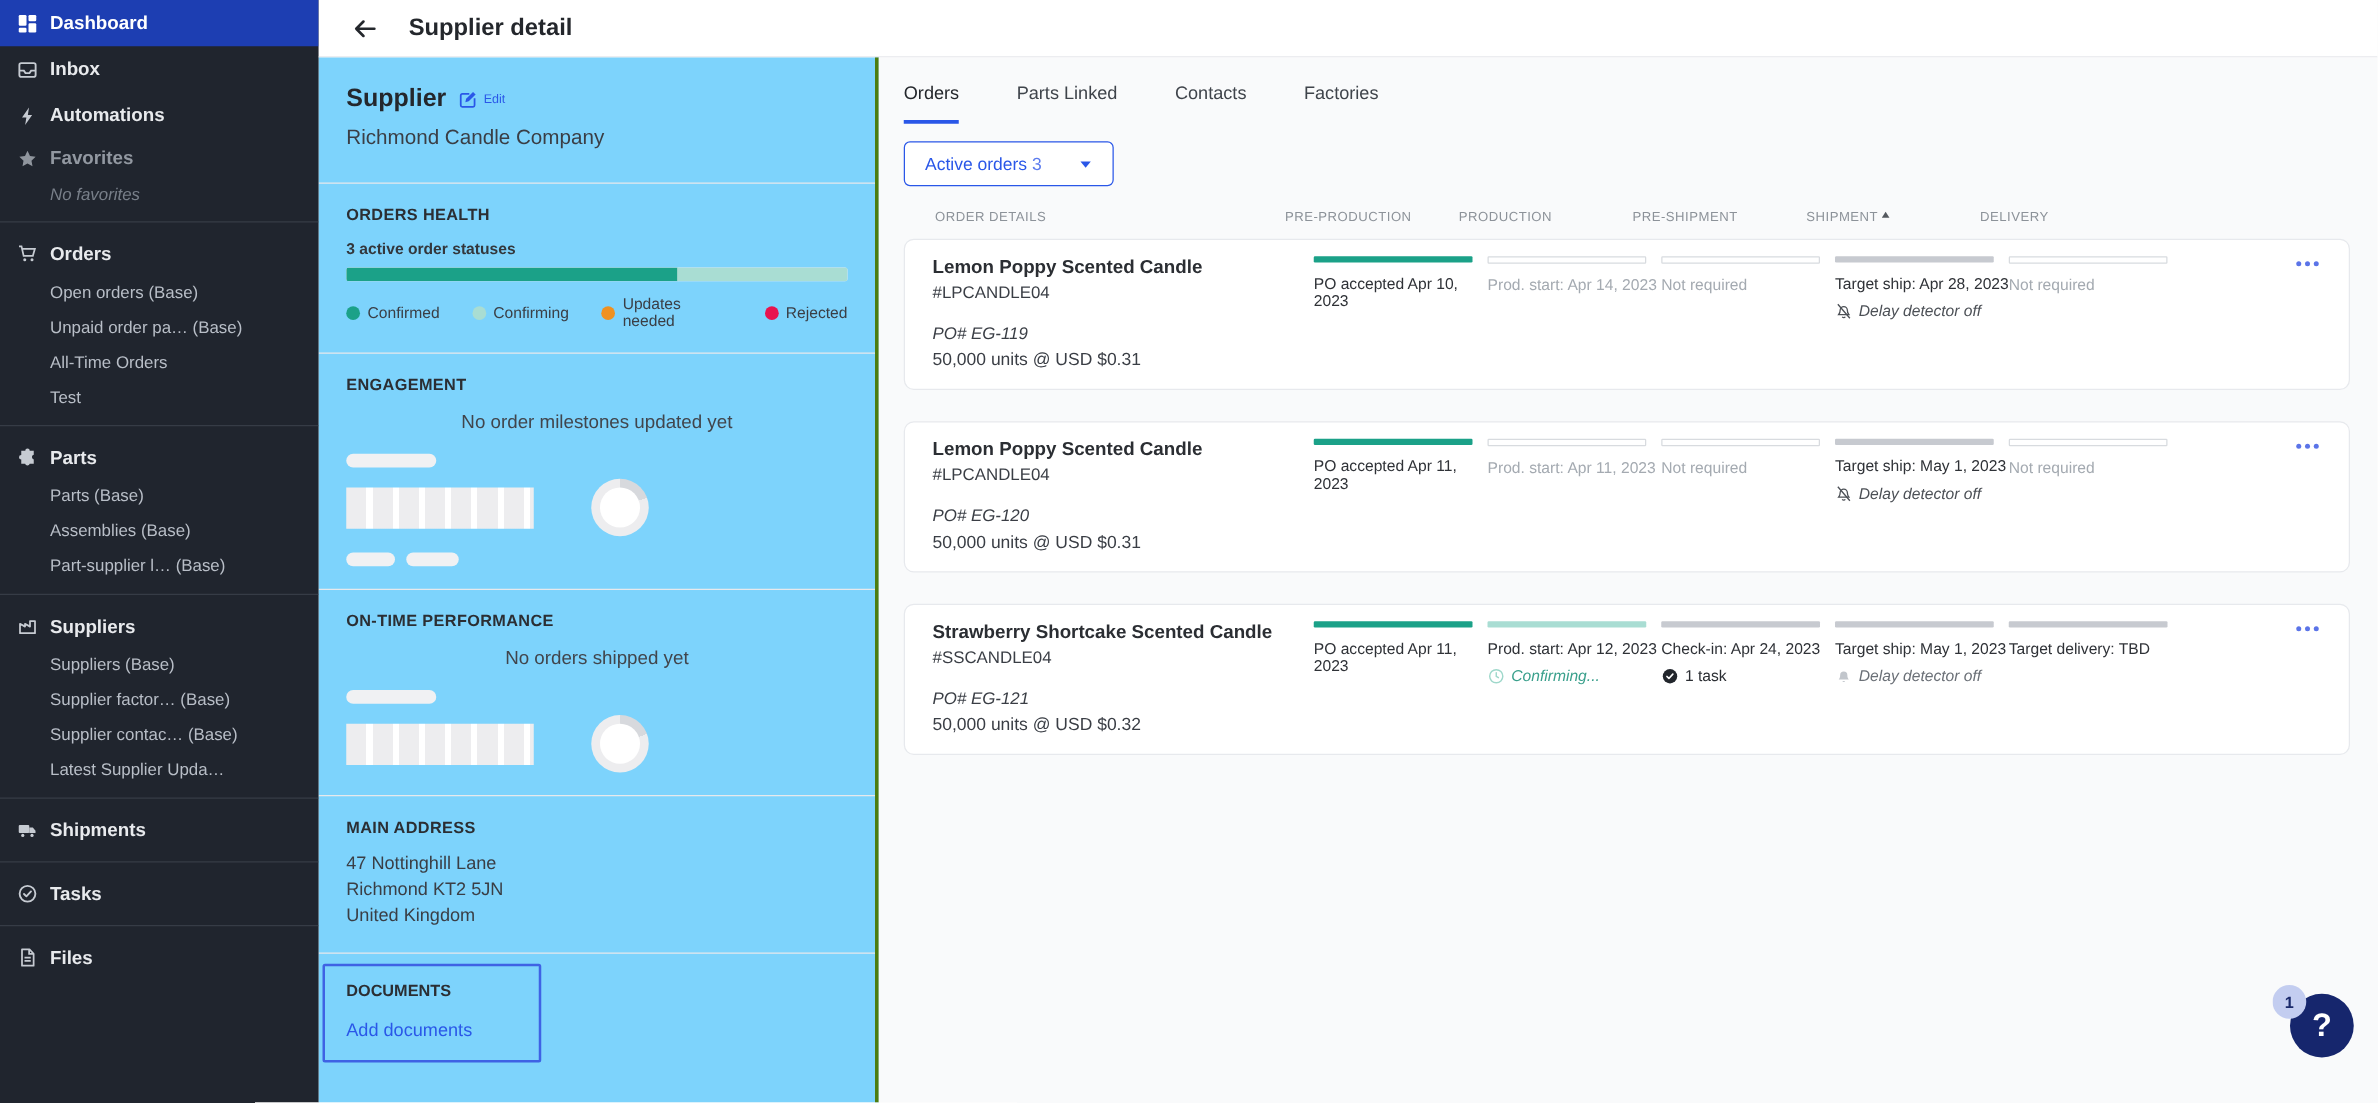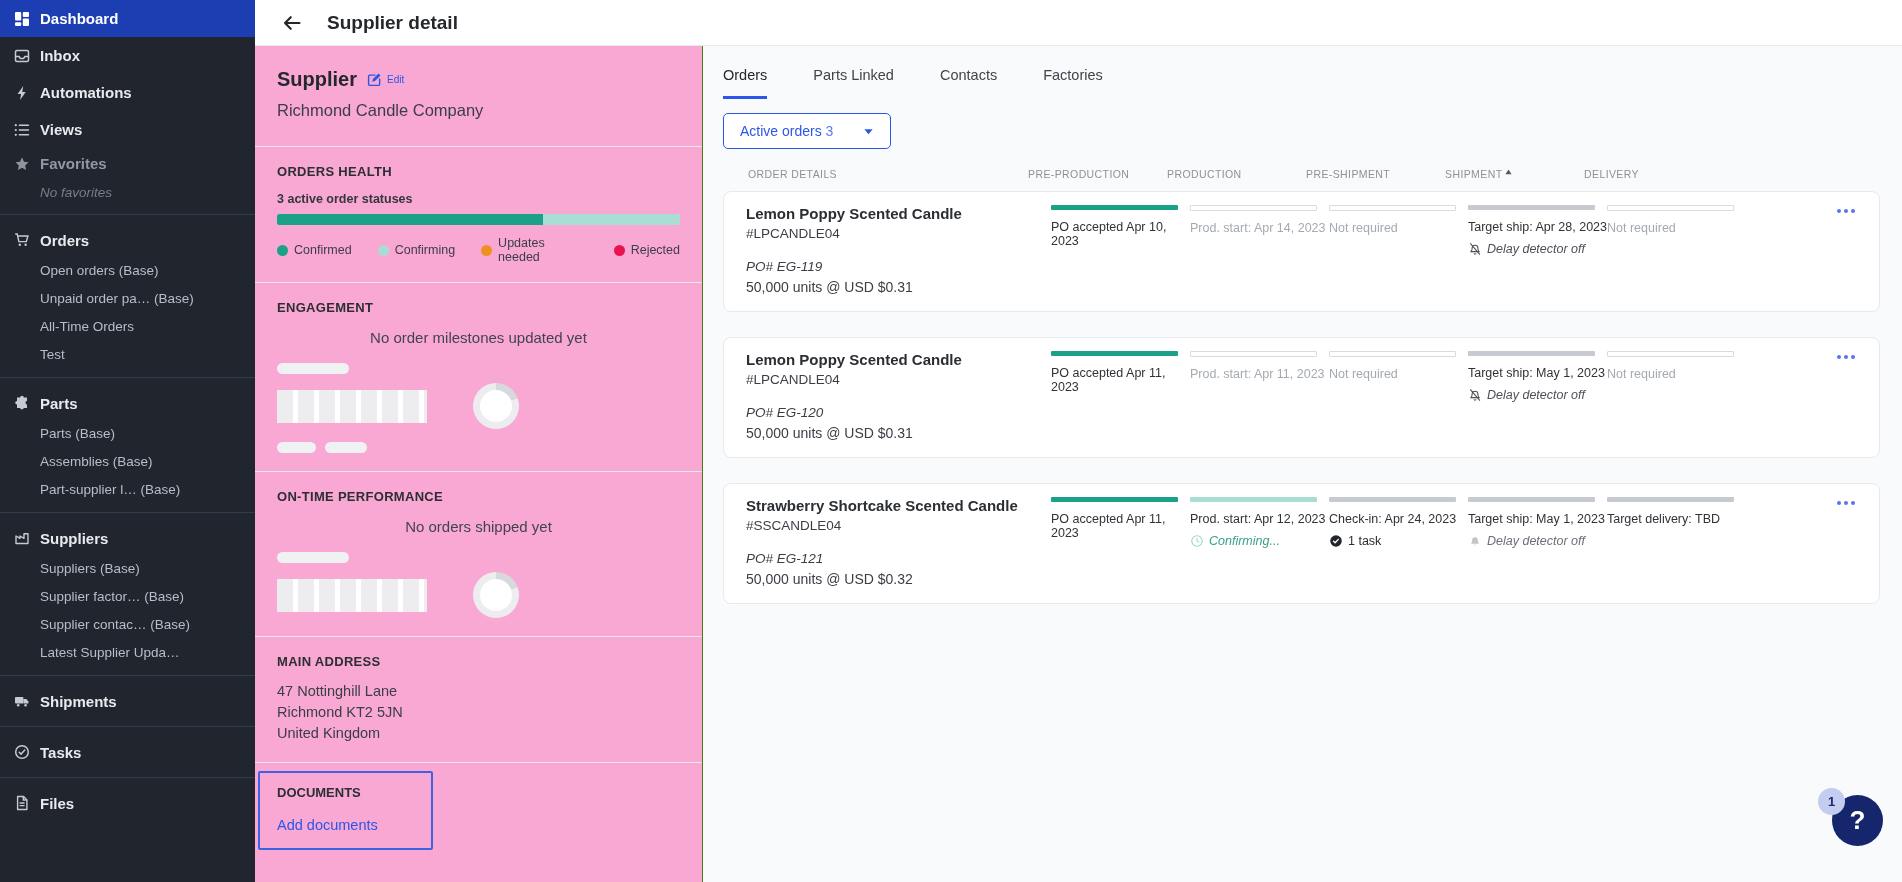--- a/index.html
+++ b/index.html
@@ -20,21 +20,21 @@
   
   .page { flex:1; display:flex; flex-direction:column; height:882px; }
   .topbar { height:46px; background:#fff; border-bottom:1px solid #e6e8eb; display:flex; align-items:center; padding-left:26px; gap:24px; flex:0 0 46px; }
   .back-btn { width:22px; height:22px; display:flex; align-items:center; justify-content:center; cursor:pointer; }
   .back-btn svg { width:20px; height:20px; }
   .page-title { font-size:19px; font-weight:bold; color:#24272c; }
 
   .content { flex:1; display:flex; min-height:0; }
 
   
-  .detail-panel { width:448px; min-width:448px; background:#f9a8d4; border-right:1px solid #4d7c0f; overflow:hidden; }
+  .detail-panel { width:448px; min-width:448px; background:#7dd3fc; border-right:3px solid #4d7c0f; overflow:hidden; }
   .supplier-head { padding:22px 22px 26px; }
   .sh-row { display:flex; align-items:center; gap:10px; }
   .sh-title { font-size:20px; font-weight:bold; color:#24272c; }
   .edit-link { display:flex; align-items:center; gap:5px; color:#2a57e8; font-size:10px; cursor:pointer; }
   .edit-link svg { width:15px; height:15px; }
   .supplier-name { margin-top:10px; font-size:16.5px; color:#3a3e45; }
 
   .psec { border-top:1px solid #e7e9ec; padding:17px 22px 18px; }
   .psec-h { font-size:13px; font-weight:bold; letter-spacing:.3px; color:#2b2e33; }
   .oh-sub { margin-top:13px; font-size:12.5px; font-weight:bold; color:#33373c; }
@@ -131,29 +131,20 @@
     <span>Inbox</span>
   </div>
   <div class="snav-item">
     <span class="sicon">
         <svg viewBox="0 0 16 16" fill="#c6cbd2">
           <path d="M9.2 1 3.6 9h3.5l-1 6 5.6-8H8.3l.9-6z"></path>
         </svg>
       </span>
     <span>Automations</span>
   </div>
-  <div class="snav-item">
-    <span class="sicon">
-        <svg viewBox="0 0 16 16" fill="none" stroke="#c6cbd2" stroke-width="1.6" stroke-linecap="round">
-          <path d="M5.4 3.2h9M5.4 8h9M5.4 12.8h9"></path>
-          <path d="M1.8 3.2h.01M1.8 8h.01M1.8 12.8h.01" stroke-width="2.2"></path>
-        </svg>
-      </span>
-    <span>Views</span>
-  </div>
   <div class="snav-item" style="height:31px">
     <span class="sicon">
         <svg viewBox="0 0 16 16" fill="#8f959d">
           <path d="M8 1.6l2 4.1 4.5.6-3.3 3.2.8 4.5L8 11.8 4 14l.8-4.5L1.5 6.3 6 5.7z"></path>
         </svg>
       </span>
     <span class="fav-label">Favorites</span>
   </div>
   <div class="no-fav">No favorites</div>
 

